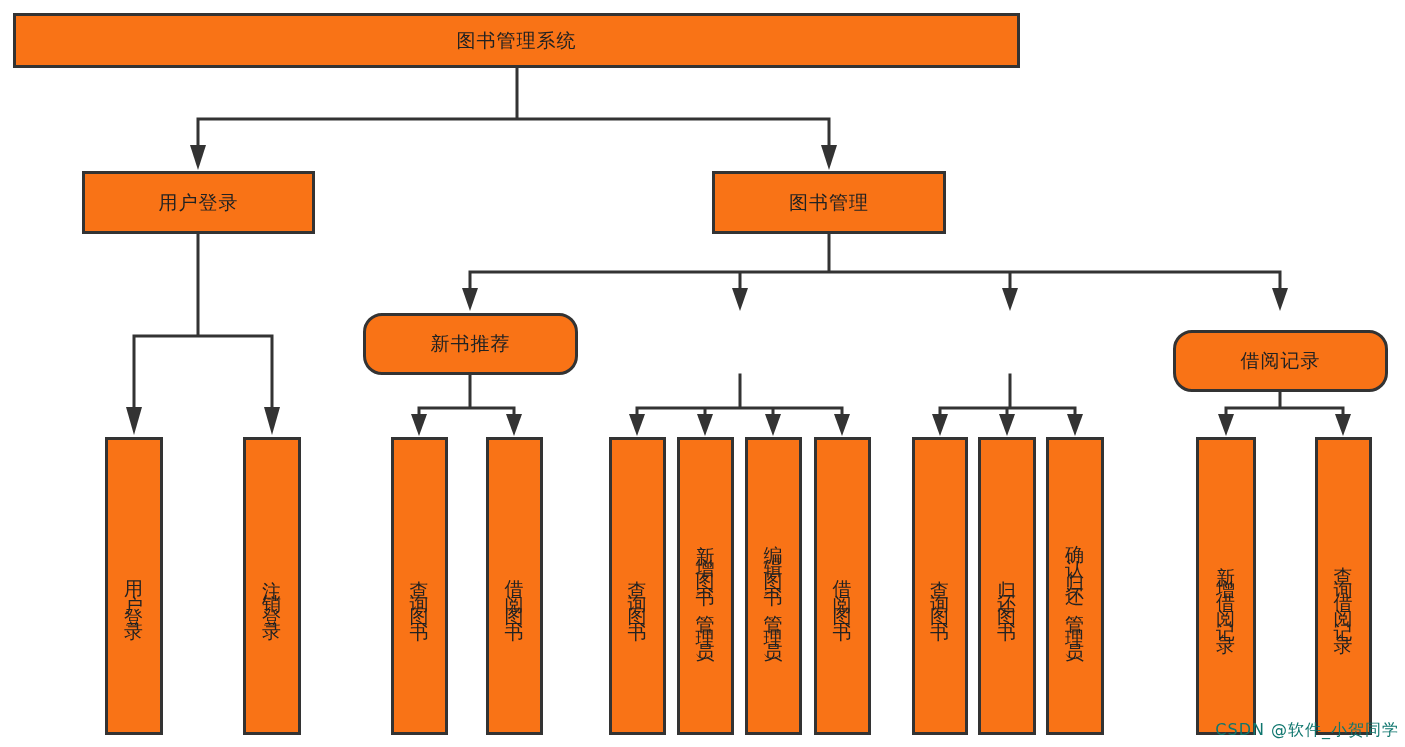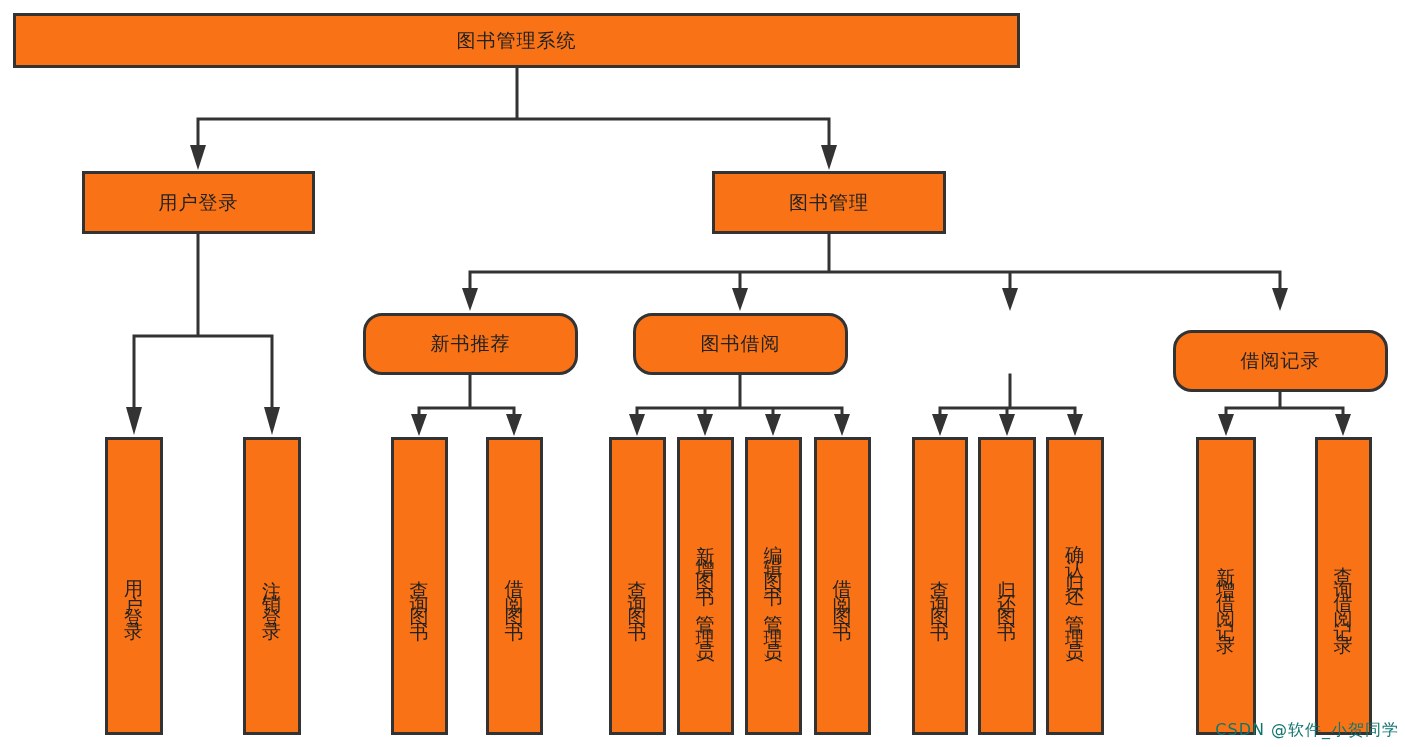--- a/index.html
+++ b/index.html
@@ -134,23 +134,20 @@
   <div class="box hbox l1-a">
     <span>用户登录</span>
   </div>
   <div class="box hbox l1-b">
     <span>图书管理</span>
   </div>
 
   <div class="box hbox l2 l2-a">
     <span>新书推荐</span>
   </div>
-  <div class="box hbox l2 l2-b">
-    <span>图书借阅</span>
-  </div>
   <div class="box hbox l2 l2-d">
     <span>借阅记录</span>
   </div>
 
   <div class="box vbox leaf-1">
     <span class="vtext">用户登录</span>
   </div>
   <div class="box vbox leaf-2">
     <span class="vtext">注销登录</span>
   </div>

